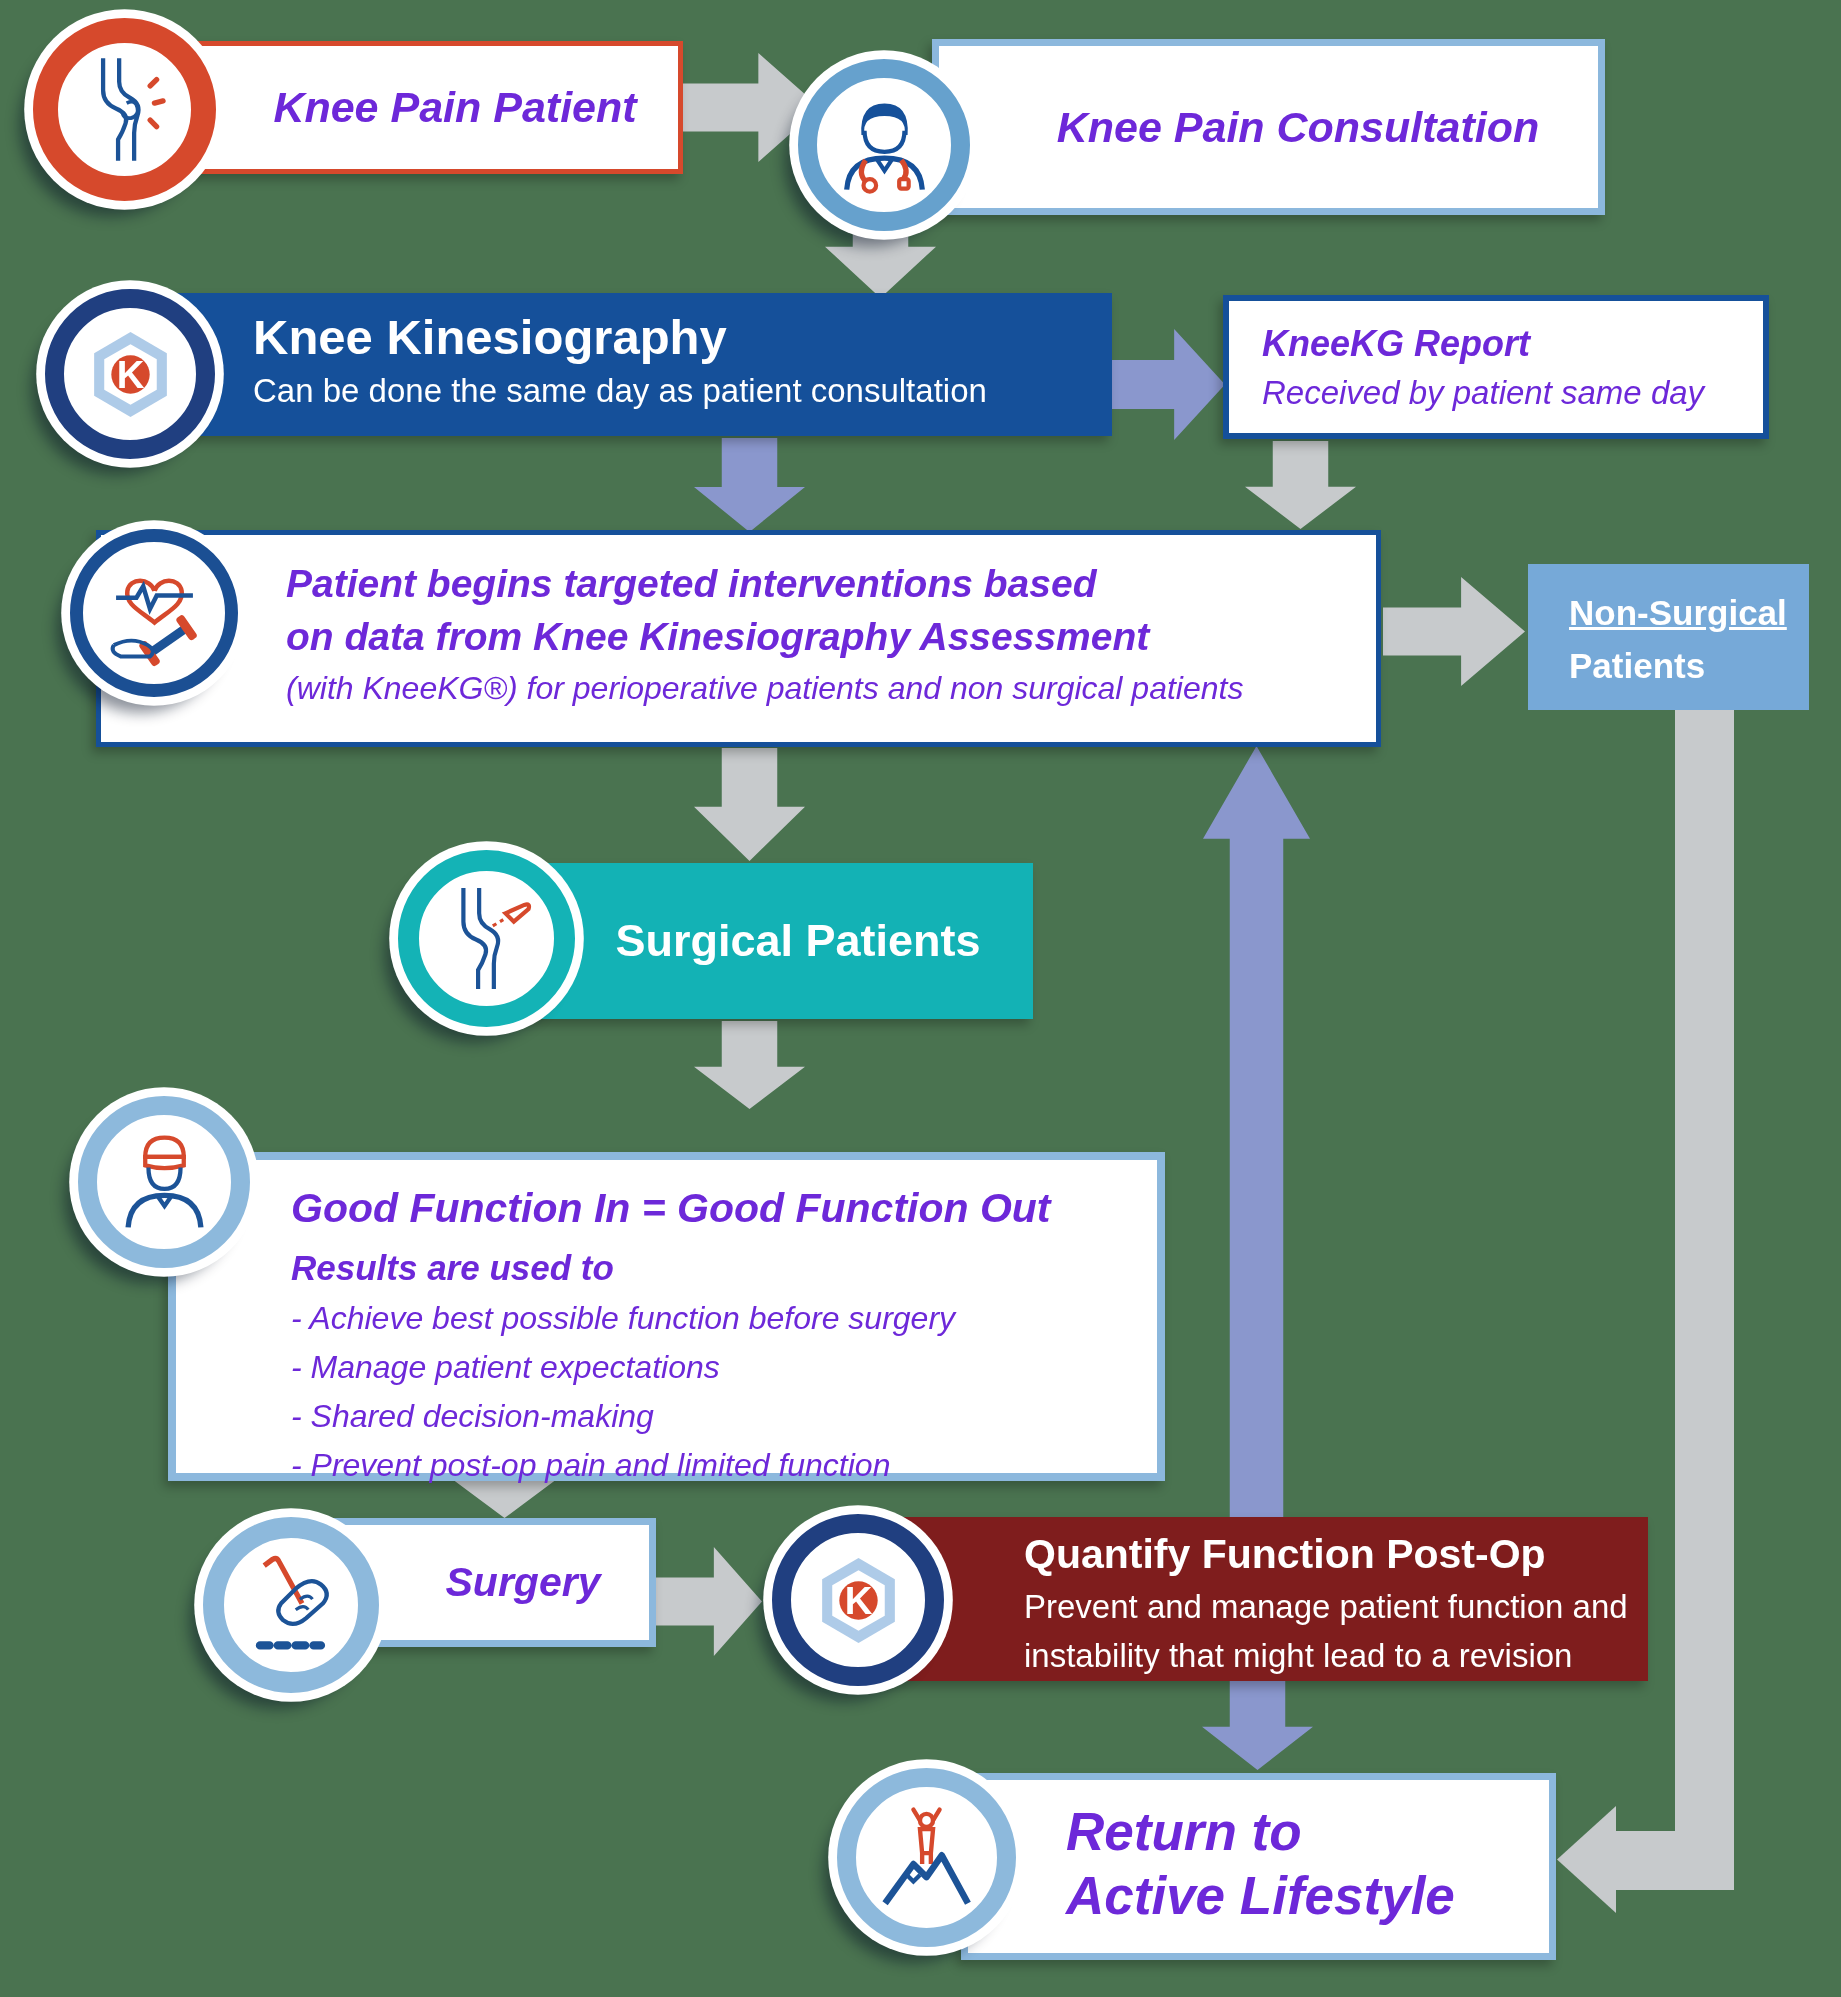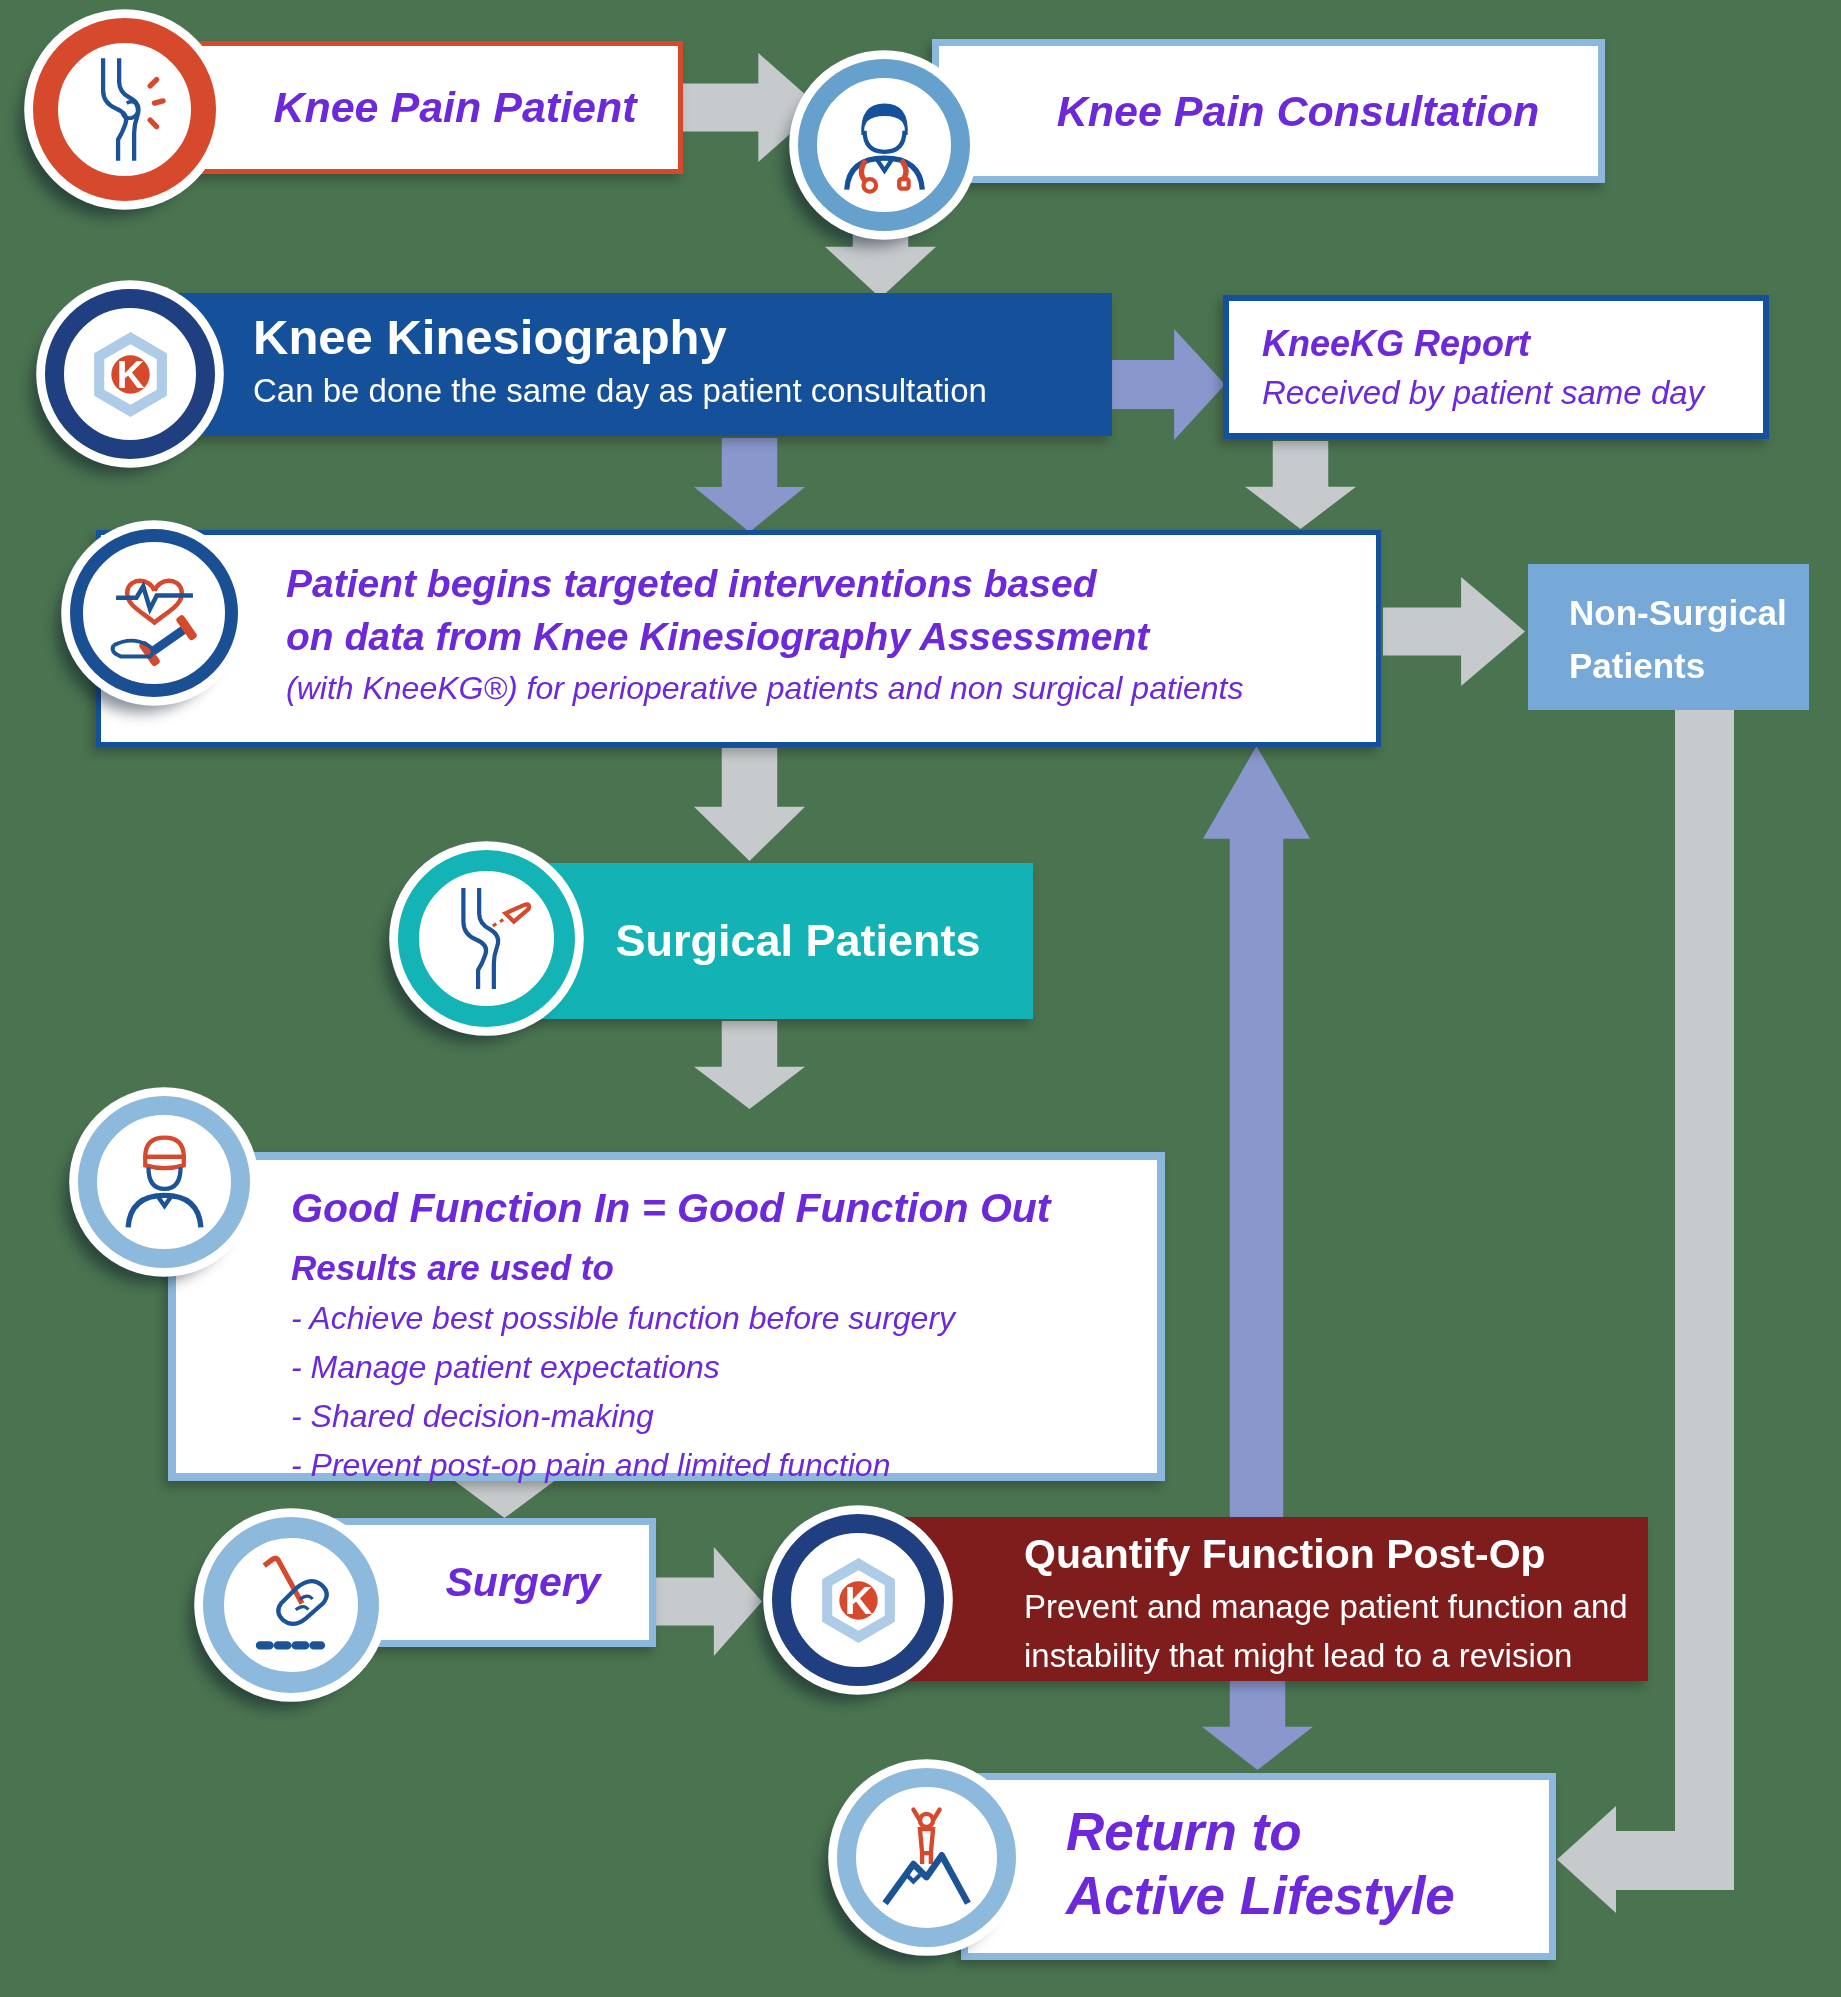--- a/index.html
+++ b/index.html
@@ -49,42 +49,42 @@
   <div class="arrow peri down-arr" style="left:1202px;top:1680px;width:111px;height:90px;"></div>
 
   <div class="arrow gray" style="left:1675px;top:710px;width:59px;height:1179px;"></div>
   <div class="arrow gray" style="left:1615px;top:1831px;width:119px;height:59px;"></div>
   <div class="arrow gray left-head" style="left:1557px;top:1806px;width:59px;height:107px;"></div>
 
   <div class="box" style="left:159px;top:41px;width:524px;height:133px;border:5.9px solid #d6492c;display:flex;align-items:center;justify-content:center;padding-left:68px;z-index:2;">
     <span class="blue-t b node-label" style="font-size:43px;">Knee Pain Patient</span>
   </div>
 
-  <div class="box" style="left:932px;top:39px;width:673px;height:144px;border:7.8px solid #8cb8dd;display:flex;align-items:center;justify-content:center;padding-left:59px;z-index:2;">
+  <div class="box" style="left:932px;top:39px;width:673px;height:176px;border:7.8px solid #8cb8dd;display:flex;align-items:center;justify-content:center;padding-left:59px;z-index:2;">
     <span class="blue-t b node-label" style="font-size:43px;">Knee Pain Consultation</span>
   </div>
 
   <div class="box" style="left:115px;top:293px;width:997px;height:143px;background:#15509a;border:none;padding:15.6px 9.8px 9.8px 138px;z-index:2;">
     <div class="w-t b" style="font-size:49px;">Knee Kinesiography</div>
     <div class="w-t" style="font-size:33px;margin-top:7.8px;">Can be done the same day as patient consultation</div>
   </div>
 
   <div class="box" style="left:1223px;top:295px;width:546px;height:144px;border:6.8px solid #15509a;padding:21.5px 9.8px 9.8px 33px;z-index:2;">
     <div class="blue-t b" style="font-size:36px;">KneeKG Report</div>
     <div class="blue-t" style="font-size:33px;margin-top:9.8px;">Received by patient same day</div>
   </div>
 
   <div class="box" style="left:96px;top:530px;width:1285px;height:217px;border:5.9px solid #15509a;padding:21.5px 9.8px 9.8px 185px;z-index:2;">
     <div class="blue-t b" style="font-size:39px;line-height:53px;">Patient begins targeted interventions based</div>
     <div class="blue-t b" style="font-size:39px;line-height:53px;">on data from Knee Kinesiography Assessment</div>
     <div class="blue-t" style="font-size:32px;margin-top:7.8px;">(with KneeKG®) for perioperative patients and non surgical patients</div>
   </div>
 
   <div class="box" style="left:1528px;top:564px;width:281px;height:146px;background:#76a9d8;border:none;box-shadow:none;padding:21.5px 9.8px 9.8px 41px;z-index:2;">
-    <div class="w-t b" style="font-size:35px;line-height:53px;">Non-Surgical</div>
+    <div class="w-t b" style="font-size:35px;line-height:53px;text-decoration:underline;">Non-Surgical</div>
     <div class="w-t b" style="font-size:35px;line-height:53px;">Patients</div>
   </div>
 
   <div class="box" style="left:456px;top:863px;width:577px;height:156px;background:#13b2b5;border:none;display:flex;align-items:center;justify-content:center;padding-left:107px;z-index:2;">
     <span class="w-t b node-label" style="font-size:45px;">Surgical Patients</span>
   </div>
 
   <div class="box" style="left:168px;top:1152px;width:997px;height:329px;border:8.8px solid #8cb8dd;padding:25px 9.8px 9.8px 115px;z-index:2;">
     <div class="blue-t b" style="font-size:41px;">Good Function In = Good Function Out</div>
     <div class="blue-t b" style="font-size:35px;margin-top:16px;">Results are used to</div>

